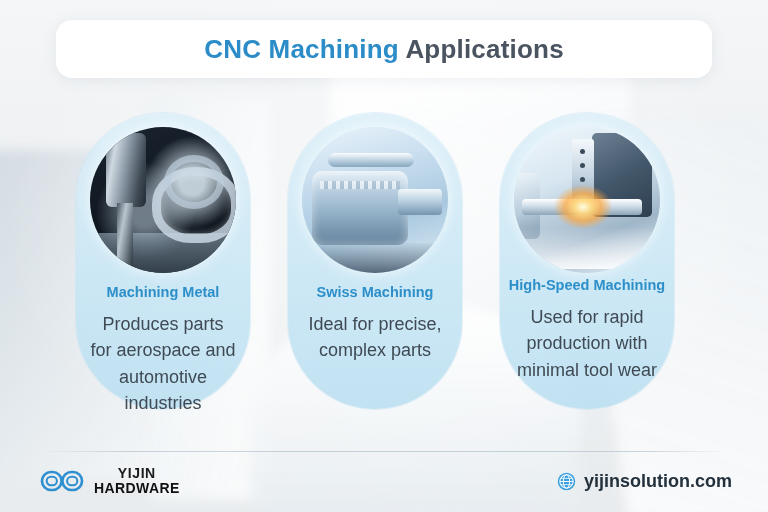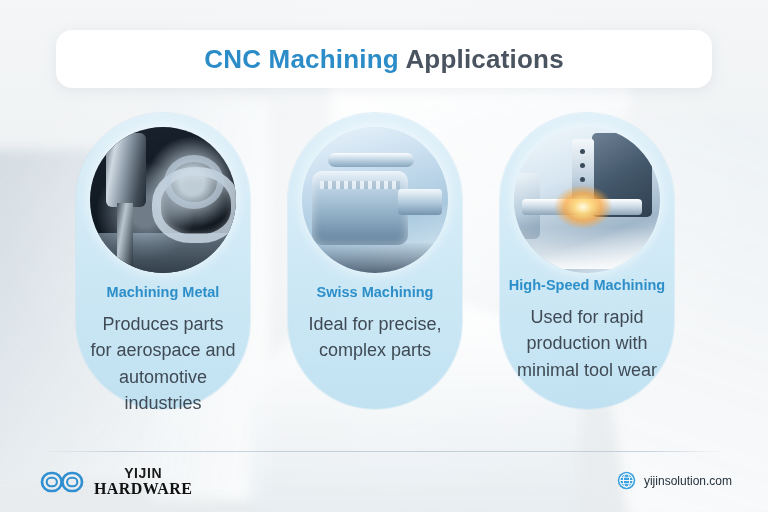--- a/index.html
+++ b/index.html
@@ -42,21 +42,21 @@
            border-radius:50% 50% 0 0;
            background: linear-gradient(180deg, rgba(255,255,255,.9), rgba(230,236,240,.85)) !important; }
   .bg-vignette {
     position:absolute; inset:0;
     background: radial-gradient(ellipse at 50% 45%, rgba(255,255,255,.55) 0%, rgba(255,255,255,0) 70%);
   }
 
   
   .title-bar {
     position: absolute;
-    left: 56px; top: 30px;
+    left: 56px; top: 20px;
     width: 656px; height: 58px;
     background: #ffffff;
     border-radius: 16px;
     box-shadow: 0 2px 14px rgba(120,140,160,.13);
     display: flex; align-items: center; justify-content: center;
   }
   .title-text {
     font-size: 26px;
     font-weight: 700;
     letter-spacing: .2px;
@@ -235,29 +235,29 @@
     position:absolute; left:40px; top:6px;
     display:flex; align-items:center; gap:10px;
   }
   .brand-mark { width:44px; height:26px; display:block; }
   .brand-text { line-height:1.04; }
   .brand-line1 {
     font-size:14px; font-weight:700; color:#1b1b1b; letter-spacing:.6px;
     text-align:center;
   }
   .brand-line2 {
-    font-size:16px; font-weight:700; color:#111111; letter-spacing:.4px;font-family:Liberation Serif, serif;
+    font-size:14px; font-weight:700; color:#111111; letter-spacing:.4px;
   }
 
   .site {
     position:absolute; right:36px; top:11px;
     display:flex; align-items:center; gap:8px;
   }
   .globe { width:19px; height:19px; display:block; }
-  .site-url { font-size:12px; color:#23313d; font-weight:400; }
+  .site-url { font-size:18px; color:#23313d; font-weight:700; }
 </style>
 </head>
 <body>
 
 <div class="poster">
 
   <div class="bg-photo">
     <div class="slab bg-s1"></div>
     <div class="slab bg-s2"></div>
     <div class="slab bg-s3"></div>

